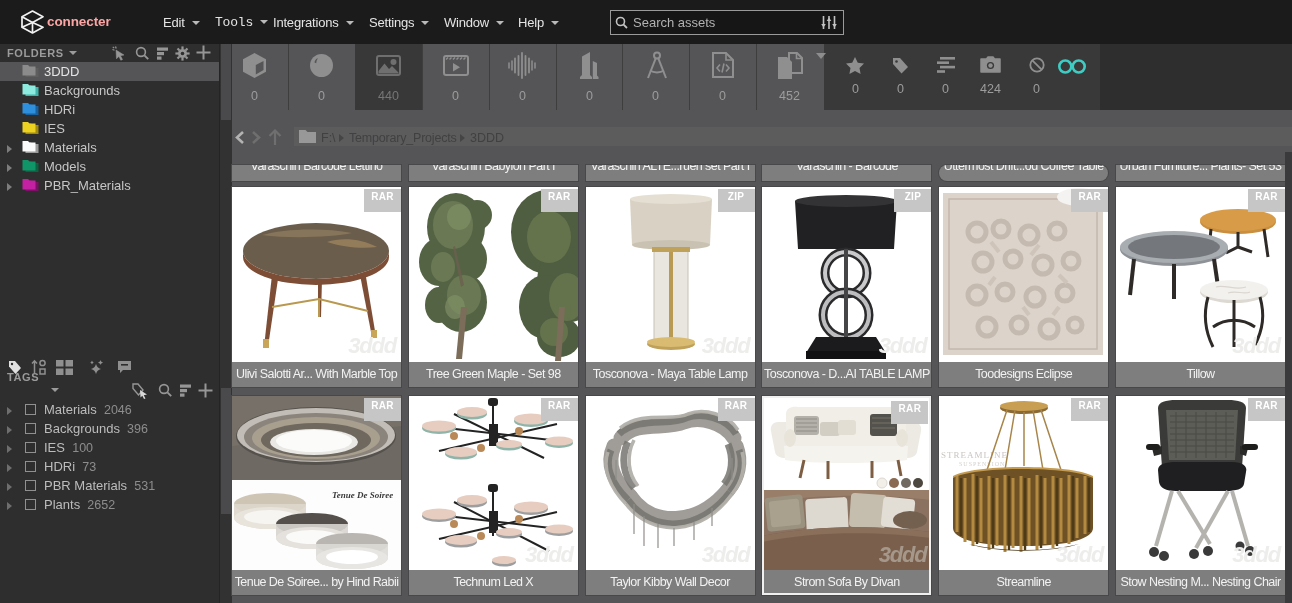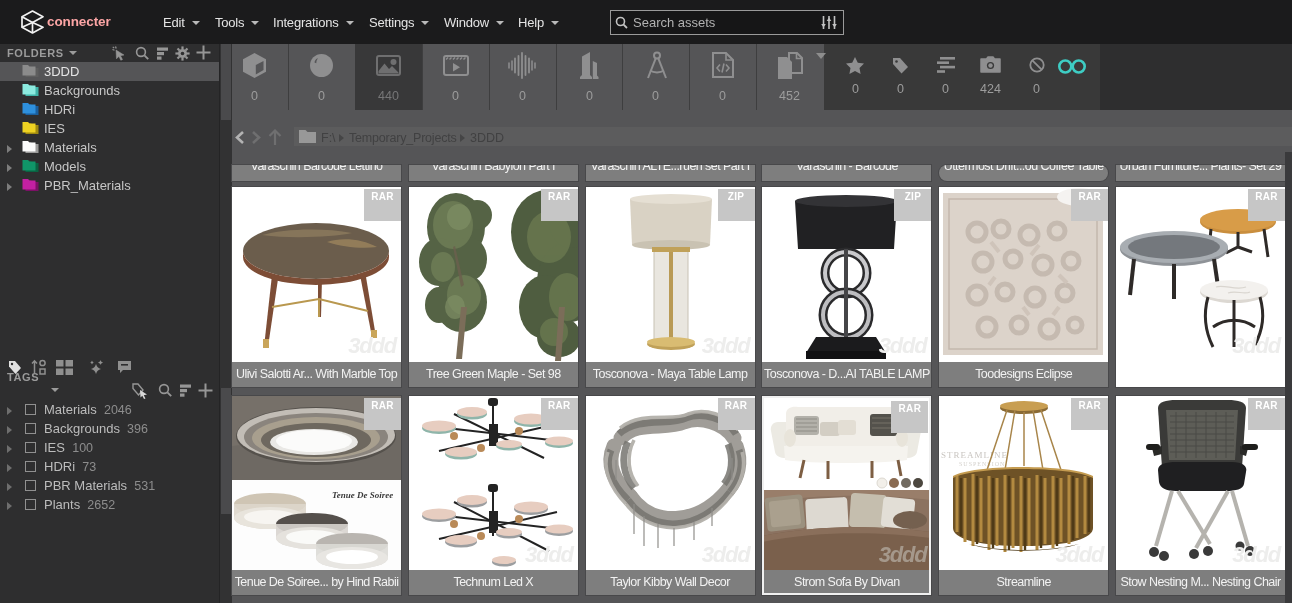--- a/index.html
+++ b/index.html
@@ -20,41 +20,41 @@
   .tname { position:absolute; left:44px; top:2px; font-size:13px; color:#bcbcbc; }
   .tcount { font-size:12.5px; color:#8d8d8d; }
   .cb { position:absolute; left:25px; top:4px; width:11px; height:11px; border:1px solid #909090; }
   
   .sep { position:absolute; top:44px; width:1px; height:66px; background:#3e3e3f; }
   .fcount { position:absolute; top:88px; width:67px; text-align:center; font-size:12.5px; color:#9c9c9c; }
   .ficon { position:absolute; top:52px; }
   
   .card { position:absolute; width:169px; background:#fff; box-shadow:0 0 0 1px #48484a; }
   .ctitle { position:absolute; left:0; bottom:0; width:100%; height:25px; background:#7e7e7e; color:#f2f2f2; font-size:12.5px; letter-spacing:-0.55px; text-align:center; line-height:25px; white-space:nowrap; overflow:hidden; }
-  .badge { position:absolute; right:0; top:2px; width:37px; height:32px; background:#c6c6c6; color:#fff; font-size:10px; font-weight:bold; letter-spacing:0.3px; text-align:center; line-height:15px; }
+  .badge { position:absolute; right:0; top:2px; width:37px; height:23px; background:#c6c6c6; color:#fff; font-size:10px; font-weight:bold; letter-spacing:0.3px; text-align:center; line-height:15px; }
   .wm { position:absolute; font-size:22px; font-weight:bold; font-style:italic; color:#ededec; letter-spacing:-1.2px; }
   .r0bar { position:absolute; top:165px; height:16px; background:#7e7e7e; width:169px; overflow:hidden; box-shadow:0 0 0 1px #48484a; }
   .r0t { position:absolute; width:169px; top:-11px; height:25px; color:#f2f2f2; font-size:12.5px; letter-spacing:-0.55px; text-align:center; line-height:25px; white-space:nowrap; }
 </style>
 </head>
 <body>
 <div id="stage">
 
   <div class="abs" id="topbar"></div>
   <svg class="abs" style="left:21px; top:10px;" width="23" height="24" viewBox="0 0 23 24">
     <g fill="none" stroke="#f2f2f2" stroke-width="1.7" stroke-linejoin="round">
       <path d="M11.5 1 L22 6.7 L11.5 12.4 L1 6.7 Z"></path>
       <path d="M1 17.3 L11.5 12.4 L22 17.3 L11.5 23 Z"></path>
       <path d="M1 6.7 L1 17.3"></path>
       <path d="M11.5 12.4 L11.5 23"></path>
     </g>
   </svg>
   <div class="abs" style="left:47px; top:14px; color:#fca5a5; font-size:13.5px; font-weight:bold; letter-spacing:-0.1px;">connecter</div>
   <div class="abs menuitem" style="left:163px;">Edit<span class="caret"></span></div>
-  <div class="abs menuitem" style="left:215px;">Tools<span class="caret"></span></div>
+  <div class="abs menuitem" style="left:215px;font-family:Liberation Mono, monospace;">Tools<span class="caret"></span></div>
   <div class="abs menuitem" style="left:273px;">Integrations<span class="caret"></span></div>
   <div class="abs menuitem" style="left:369px;">Settings<span class="caret"></span></div>
   <div class="abs menuitem" style="left:444px;text-align:right;">Window<span class="caret"></span></div>
   <div class="abs menuitem" style="left:518px;">Help<span class="caret"></span></div>
 
   <div class="abs" style="left:610px; top:10px; width:234px; height:25px; background:#161617; border:1.5px solid #9a9a9a;"></div>
   <svg class="abs" style="left:615px; top:16px;" width="13" height="13" viewBox="0 0 13 13">
     <circle cx="5.5" cy="5.5" r="4" fill="none" stroke="#c2c2c2" stroke-width="1.6"></circle>
     <line x1="8.6" y1="8.6" x2="12" y2="12" stroke="#c2c2c2" stroke-width="1.8"></line>
   </svg>
@@ -419,21 +419,21 @@
   <div class="abs r0bar" style="left:585.6px;">
       <div class="r0t">Varaschin ALTE...ruen set Part I</div>
     </div>
   <div class="abs r0bar" style="left:762.4px;">
       <div class="r0t">Varaschin - Barcode</div>
     </div>
   <div class="abs r0bar" style="left:939.2px;border-radius:8px;">
       <div class="r0t">Uttermost Drift...od Coffee Table</div>
     </div>
   <div class="abs r0bar" style="left:1116px;">
-      <div class="r0t">Urban Furniture... Plants- Set 29</div>
+      <div class="r0t">Urban Furniture... Plants- Set 53</div>
     </div>
 
   <div class="card" style="left:232px; top:187px; height:200px;">
     <svg class="abs" style="left:0;top:0;" width="169" height="175" viewBox="0 0 169 175">
       <ellipse cx="84" cy="64" rx="73" ry="28" fill="#6b5d4c"></ellipse>
       <path d="M11 64 A73 28 0 0 0 157 64 L157 70 A73 28 0 0 1 11 70 Z" fill="#7d4d36"></path>
       <path d="M30 48 C50 42 90 40 120 46 C100 50 60 52 30 48 Z" fill="#8d7c5e" opacity="0.8"></path>
       <path d="M95 55 C110 50 130 52 145 60 C130 62 110 60 95 55 Z" fill="#a28a60" opacity="0.7"></path>
       <path d="M40 88 L32 160 L36 160 L46 92 Z" fill="#7d4d36"></path>
       <path d="M128 88 L140 150 L144 150 L134 90 Z" fill="#7d4d36"></path>
@@ -582,20 +582,21 @@
       <path d="M100 100 C108 97 120 104 130 100 M112 106 C120 103 128 108 134 105" stroke="#d9d5cf" stroke-width="1.2" fill="none"></path>
       <g stroke="#2e2a28" stroke-width="3" fill="none">
         <path d="M92 110 C87 128 89 144 97 160"></path>
         <path d="M144 110 C149 128 147 142 139 158"></path>
         <path d="M118 113 L118 160"></path>
         <path d="M97 140 C110 131 126 131 139 140"></path>
       </g>
     </svg>
     <div class="badge">RAR</div>
     <div class="wm" style="right:5px; bottom:28px;">3ddd</div>
+    <div class="ctitle">Tillow</div>
   </div>
 
   <div class="card" style="left:232px; top:396px; height:199px;">
     <svg class="abs" style="left:0;top:0;" width="169" height="174" viewBox="0 0 169 174">
       <rect x="0" y="0" width="169" height="84" fill="#6e6963"></rect>
       <path d="M0 0 L169 0 L169 30 L0 50 Z" fill="#767069"></path>
       <ellipse cx="84" cy="40" rx="80" ry="29" fill="#55514c"></ellipse>
       <ellipse cx="84" cy="39" rx="79" ry="27" fill="#c2bdb6"></ellipse>
       <ellipse cx="84" cy="41" rx="72" ry="24" fill="#8a847d"></ellipse>
       <ellipse cx="84" cy="42" rx="64" ry="21" fill="#a89f8e"></ellipse>

